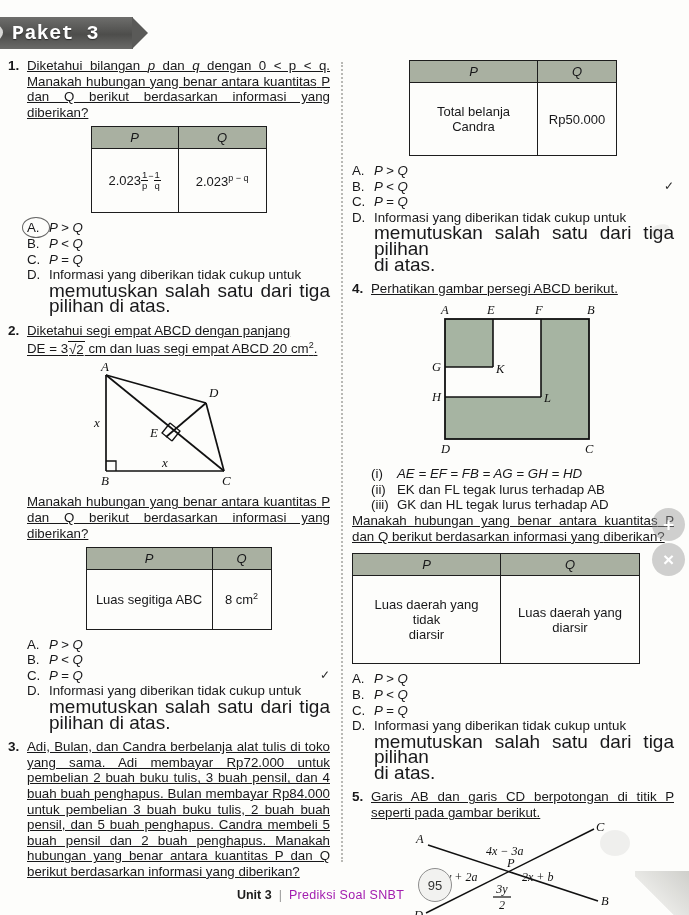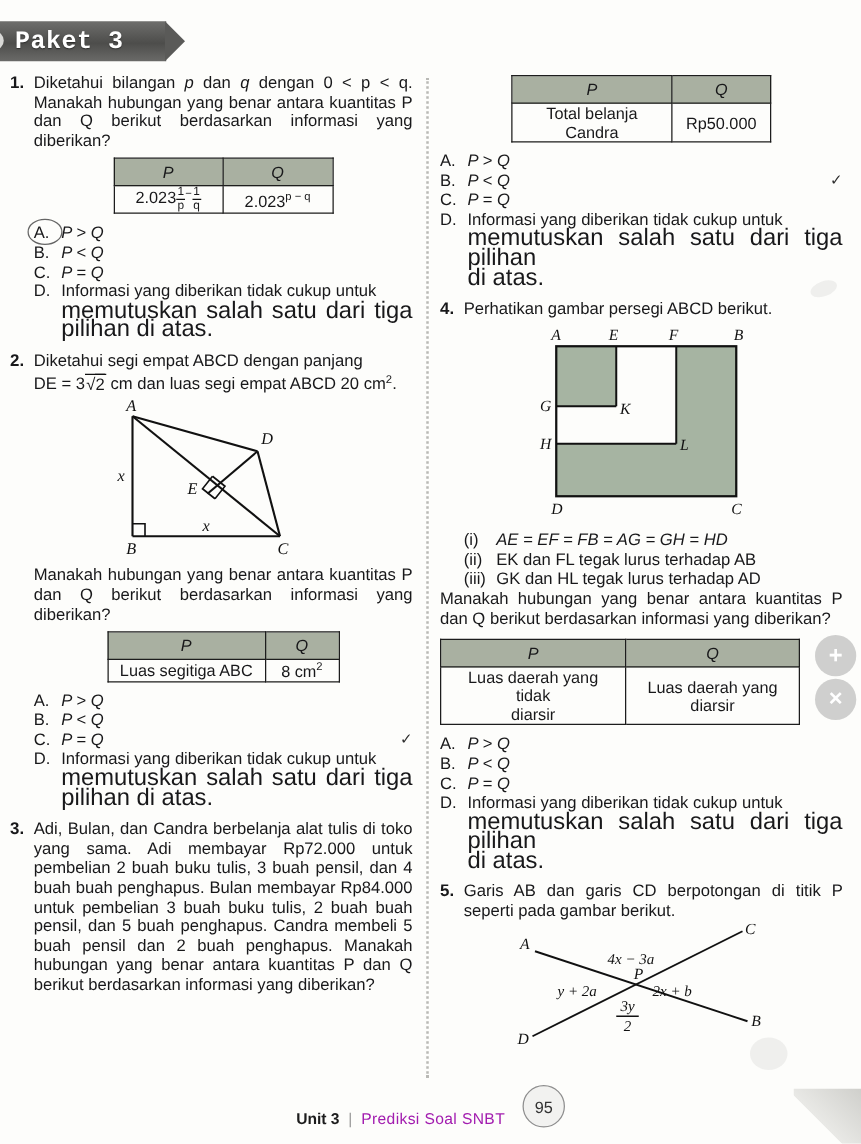--- a/index.html
+++ b/index.html
@@ -51,21 +51,21 @@
 
   
   .q { display:flex; margin-bottom:9px; }
   .qnum{
     width:19px; flex:0 0 19px; font-weight:bold; font-size:13.5px;
     text-align:left; padding-top:0px;
   }
   .qbody{ flex:1; }
   .qtext{
     font-size:13.3px; line-height:15.6px; text-align:justify;
-    text-justify:inter-word; hyphens:none;
+    text-justify:inter-word; hyphens:none;text-decoration:underline;
   }
   i, .it{ font-style:italic; }
 
   
   .opts{ margin-top:3px; }
   .opt{ display:flex; font-size:13.3px; line-height:15.6px; margin-bottom:0px; }
   .opt-let{ width:22px; flex:0 0 22px; }
   .opt-txt{ flex:1; text-align:justify; }
   .opt-ind{ padding-left:22px; text-align:justify; font-size:19px; line-height:15.6px;}
   .tick{ color:#2e2e2e; font-size:12px; padding-left:4px; }
@@ -78,21 +78,21 @@
     border:1.3px solid #4a4a4a; border-radius:50%;
     opacity:.85;
   }
 
   
   table.pq{
     border-collapse:collapse; margin:6px auto 7px auto;
     font-size:13px;
   }
   table.pq td, table.pq th{
-    border:1.4px solid #1d1d1d; padding:0 7px; text-align:center;
+    border:1.4px solid #1d1d1d; padding:21px 7px; text-align:center;
     font-weight:normal;
   }
   table.pq th{
     background:#a9b0a1; font-style:italic; font-size:13px; padding:3px 7px;
   }
   .twoline td{ line-height:15px;margin-top:24px; }
 
   sup.frac, .sup{ font-size:9px; vertical-align:super; }
   .frac{ display:inline-block; text-align:center; vertical-align:-0.45em; font-size:9.5px; line-height:1.05; }
   .frac .num{ display:block; border-bottom:1px solid #111; padding:0 1px; }

